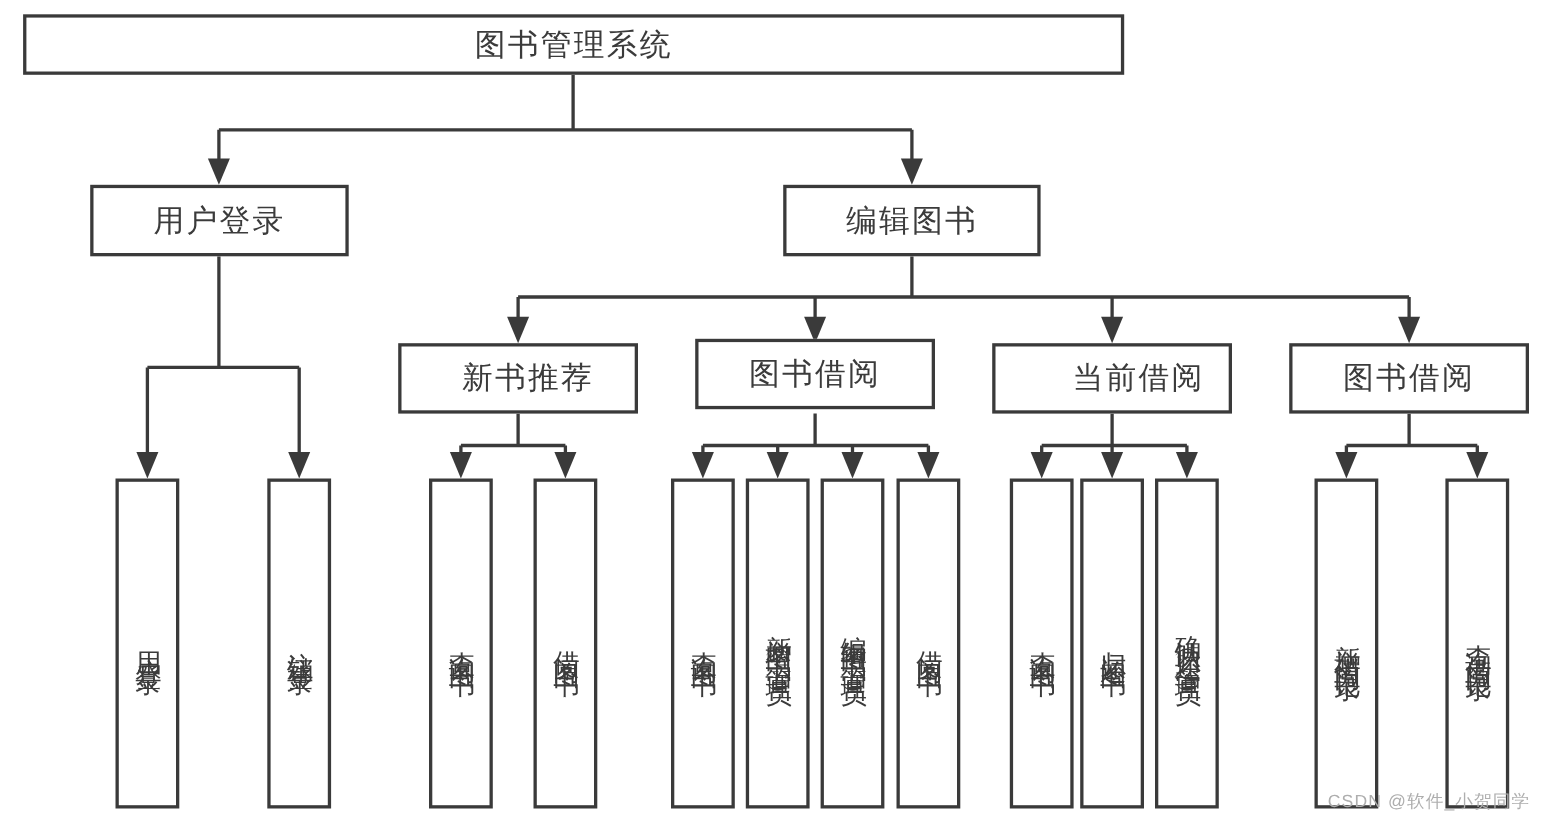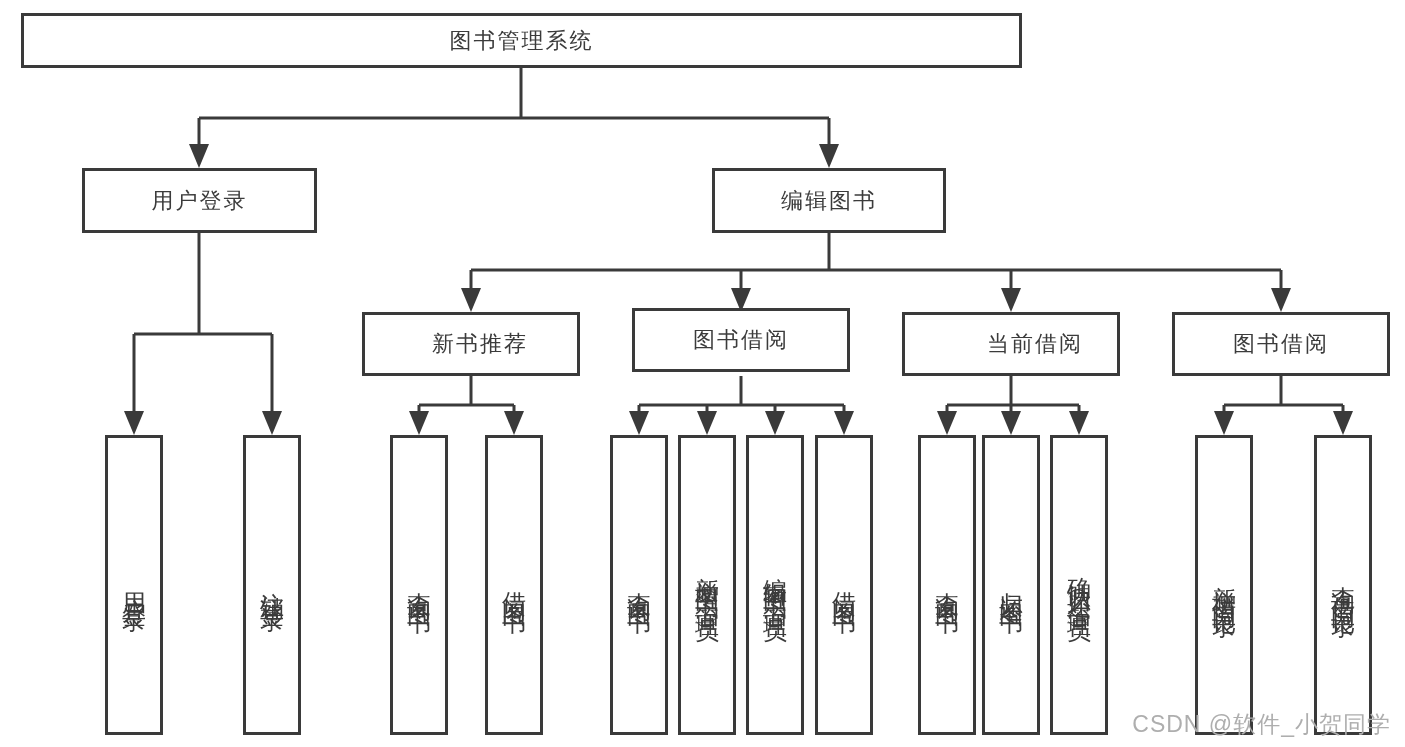--- a/index.html
+++ b/index.html
@@ -20,36 +20,36 @@
     position: absolute;
     box-sizing: border-box;
     border: 3px solid #3a3a3a;
     background: #ffffff;
     display: flex;
     align-items: center;
     justify-content: center;
     color: #3b3b3b;
   }
   .hlabel {
-    font-size: 22px;
+    font-size: 28px;
     letter-spacing: 2px;
     white-space: nowrap;
   }
   .vlabel {
     writing-mode: vertical-rl;
     text-orientation: mixed;
     font-size: 24px;
     letter-spacing: 6px;
     white-space: nowrap;
   }
   .watermark {
     position: absolute;
     right: 14px;
     bottom: 7px;
-    font-size: 23px;
+    font-size: 16px;
     letter-spacing: 1px;
     color: #aeaeae;
     white-space: nowrap;
   }
 </style>
 </head>
 <body>
 
 <div class="canvas">
 

